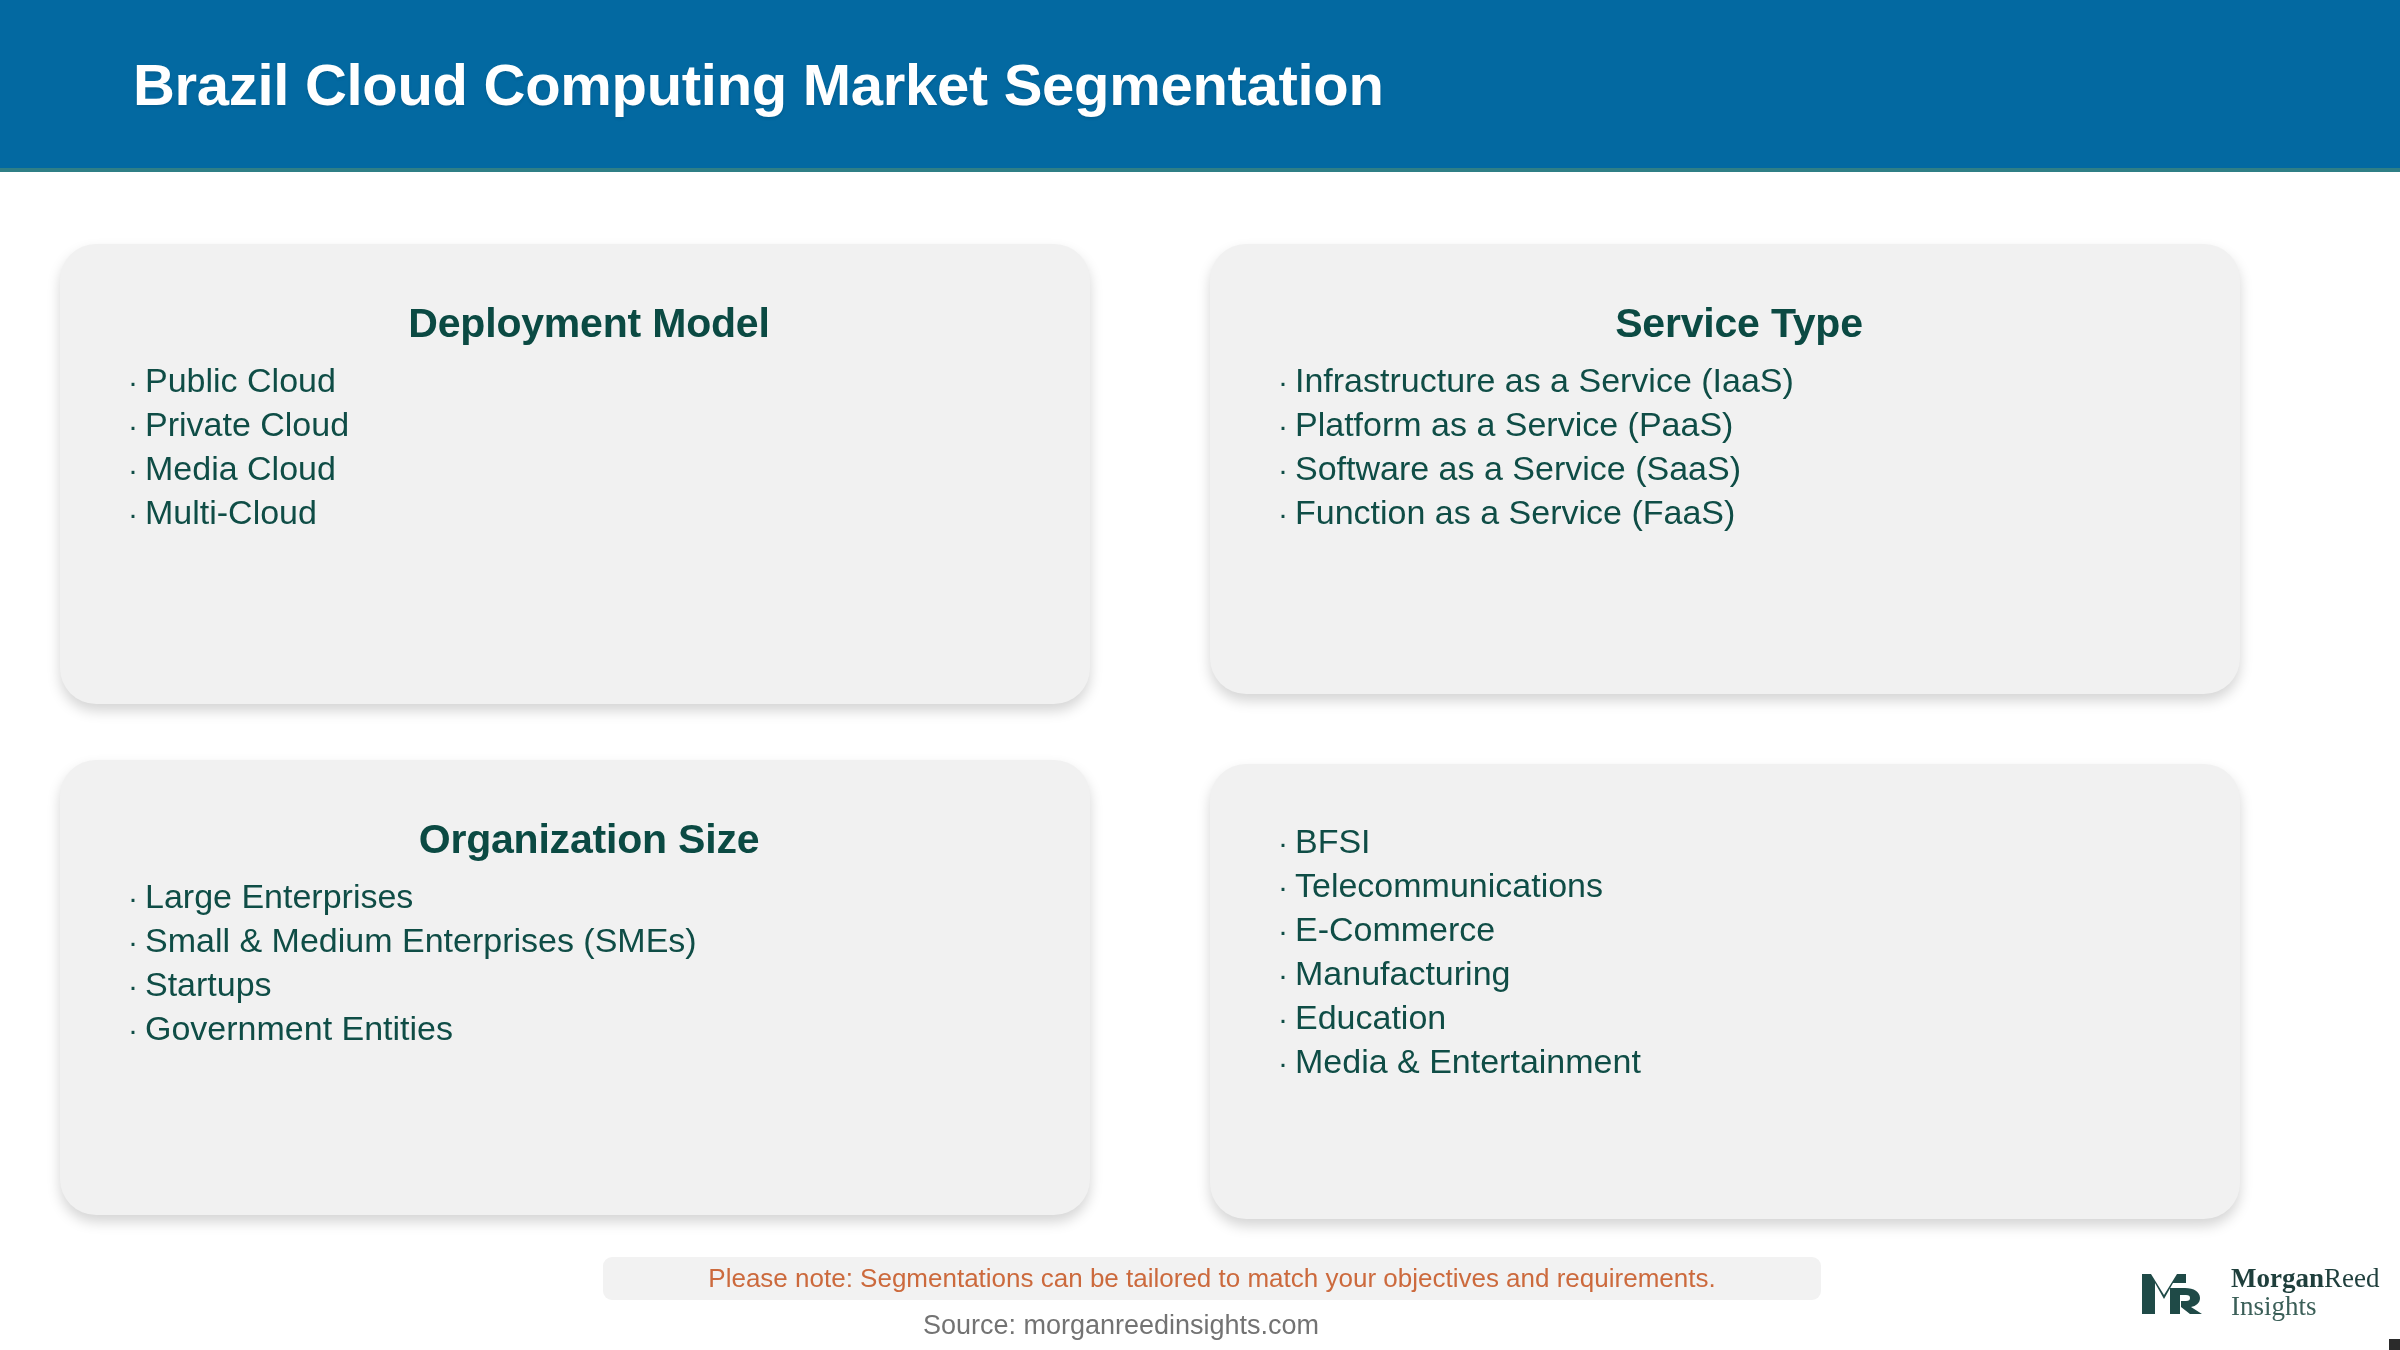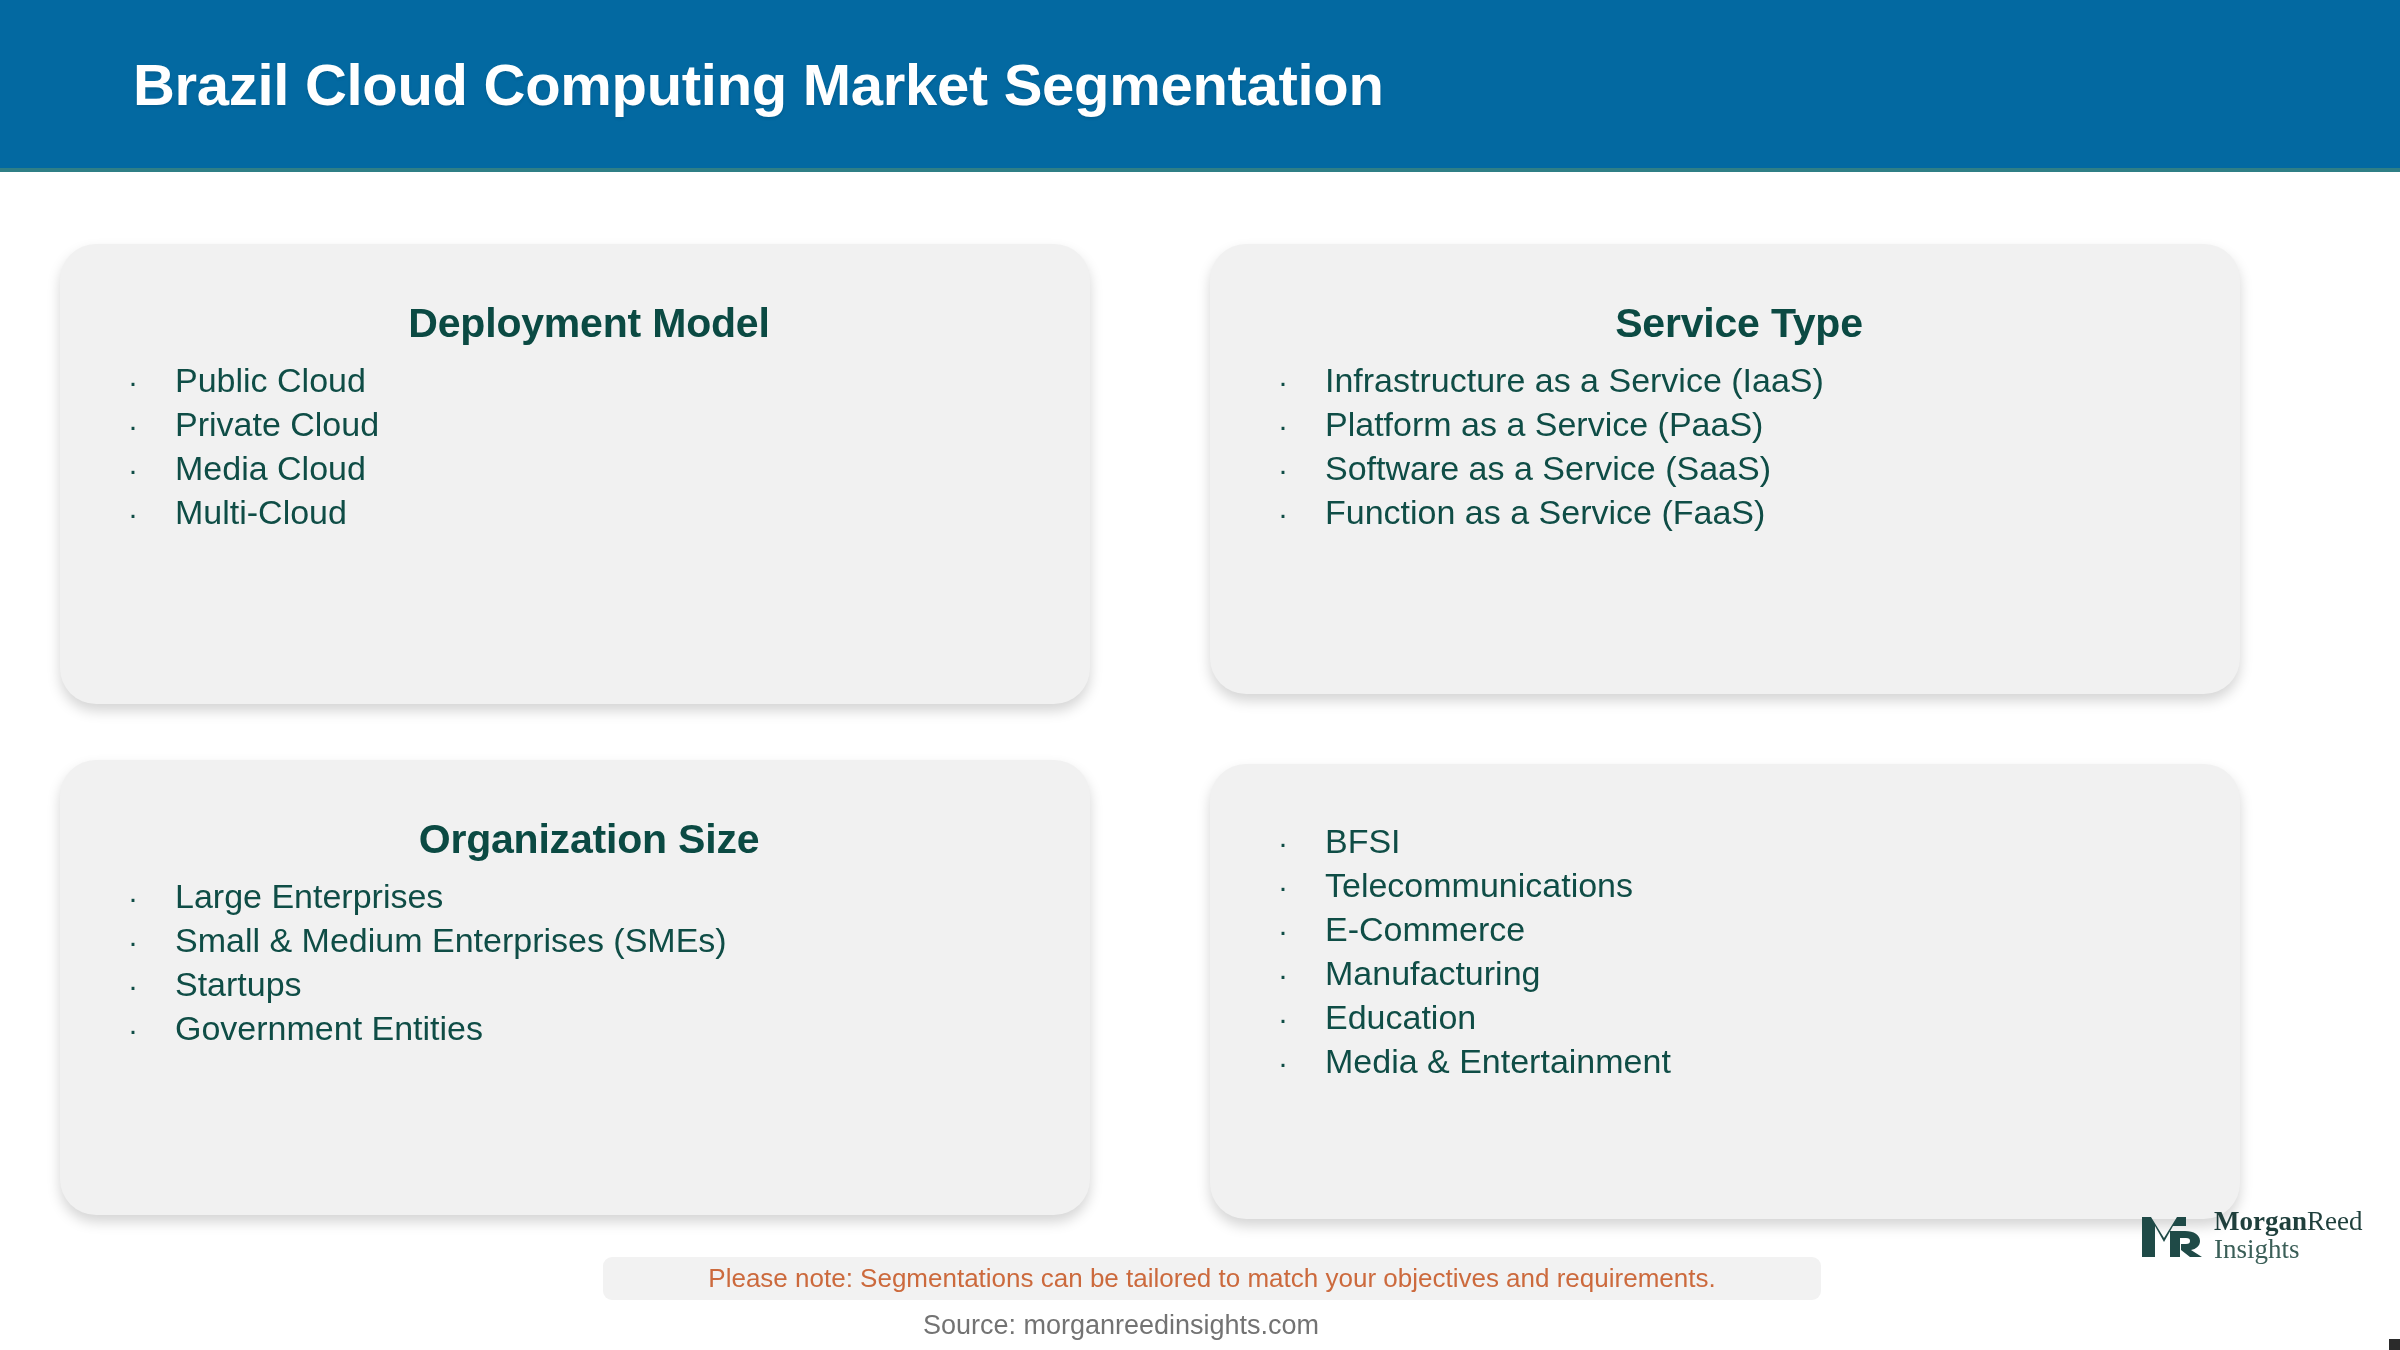--- a/index.html
+++ b/index.html
@@ -87,21 +87,21 @@
     align-items: baseline;
   }
   .bullet-dot {
     display: inline-block;
     width: 17px;
     flex: 0 0 17px;
     color: #0f4d46;
     font-size: 30px;
     line-height: 42px;
   }
-  .item-text { display: inline-block; margin-left: 30px; }
+  .item-text { display: inline-block; }
 
   
   .footer {
     position: absolute;
     left: 12px;
     top: 1232px;
     width: 2400px;
     height: 118px;
   }
   .note-pill {
@@ -132,24 +132,24 @@
     color: #737373;
     font-size: 27px;
     font-weight: 400;
     white-space: nowrap;
   }
 
   
   .brand-logo {
     position: absolute;
     left: 2140px;
-    top: 1208px;
+    top: 1265px;
     display: flex;
     align-items: center;
-    gap: 10px;
+    gap: 27px;
   }
   .logo-mark { flex: 0 0 auto; display: block; }
   .logo-words {
     display: flex;
     flex-direction: column;
     justify-content: center;
     line-height: 1.02;
   }
   .logo-line1 {
     font-family: "Liberation Serif", serif;

